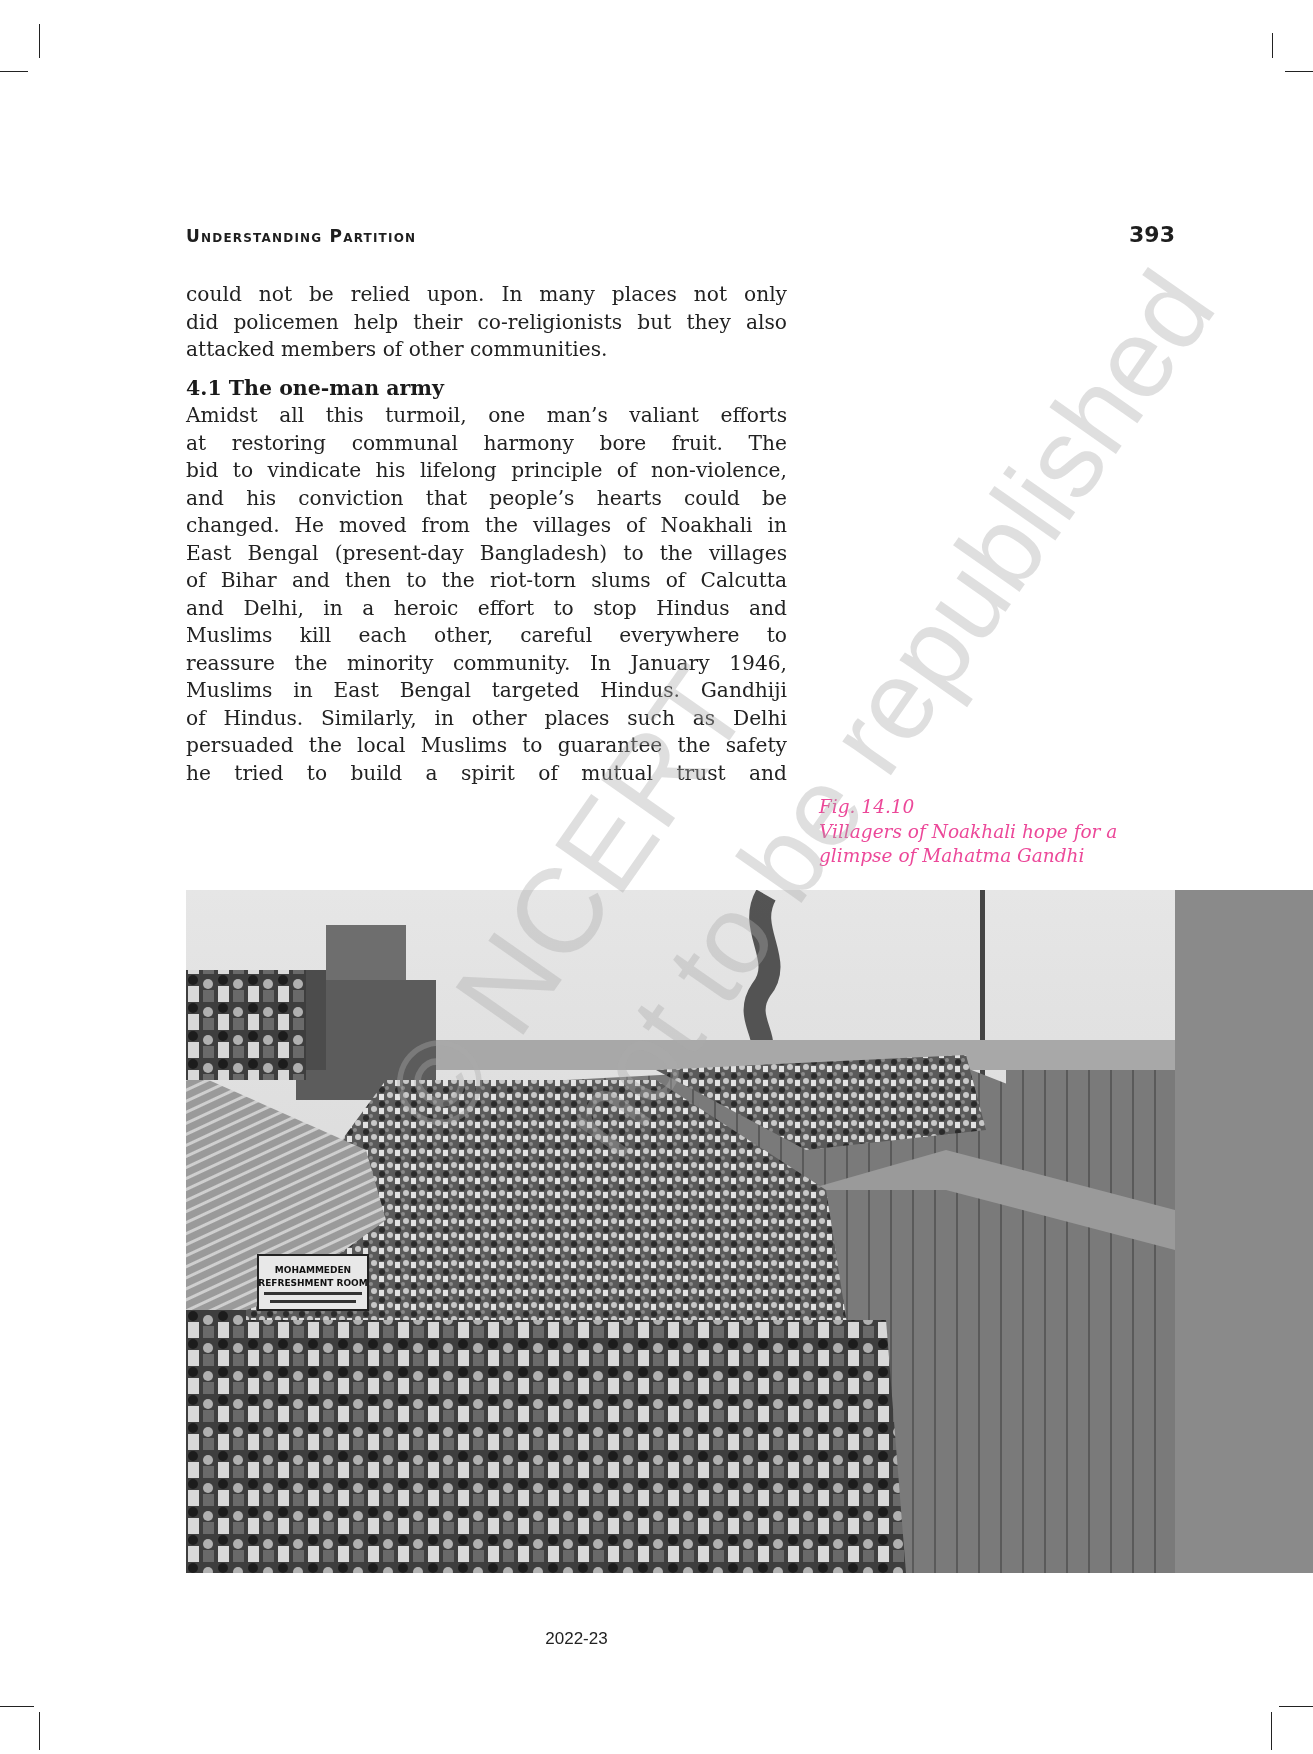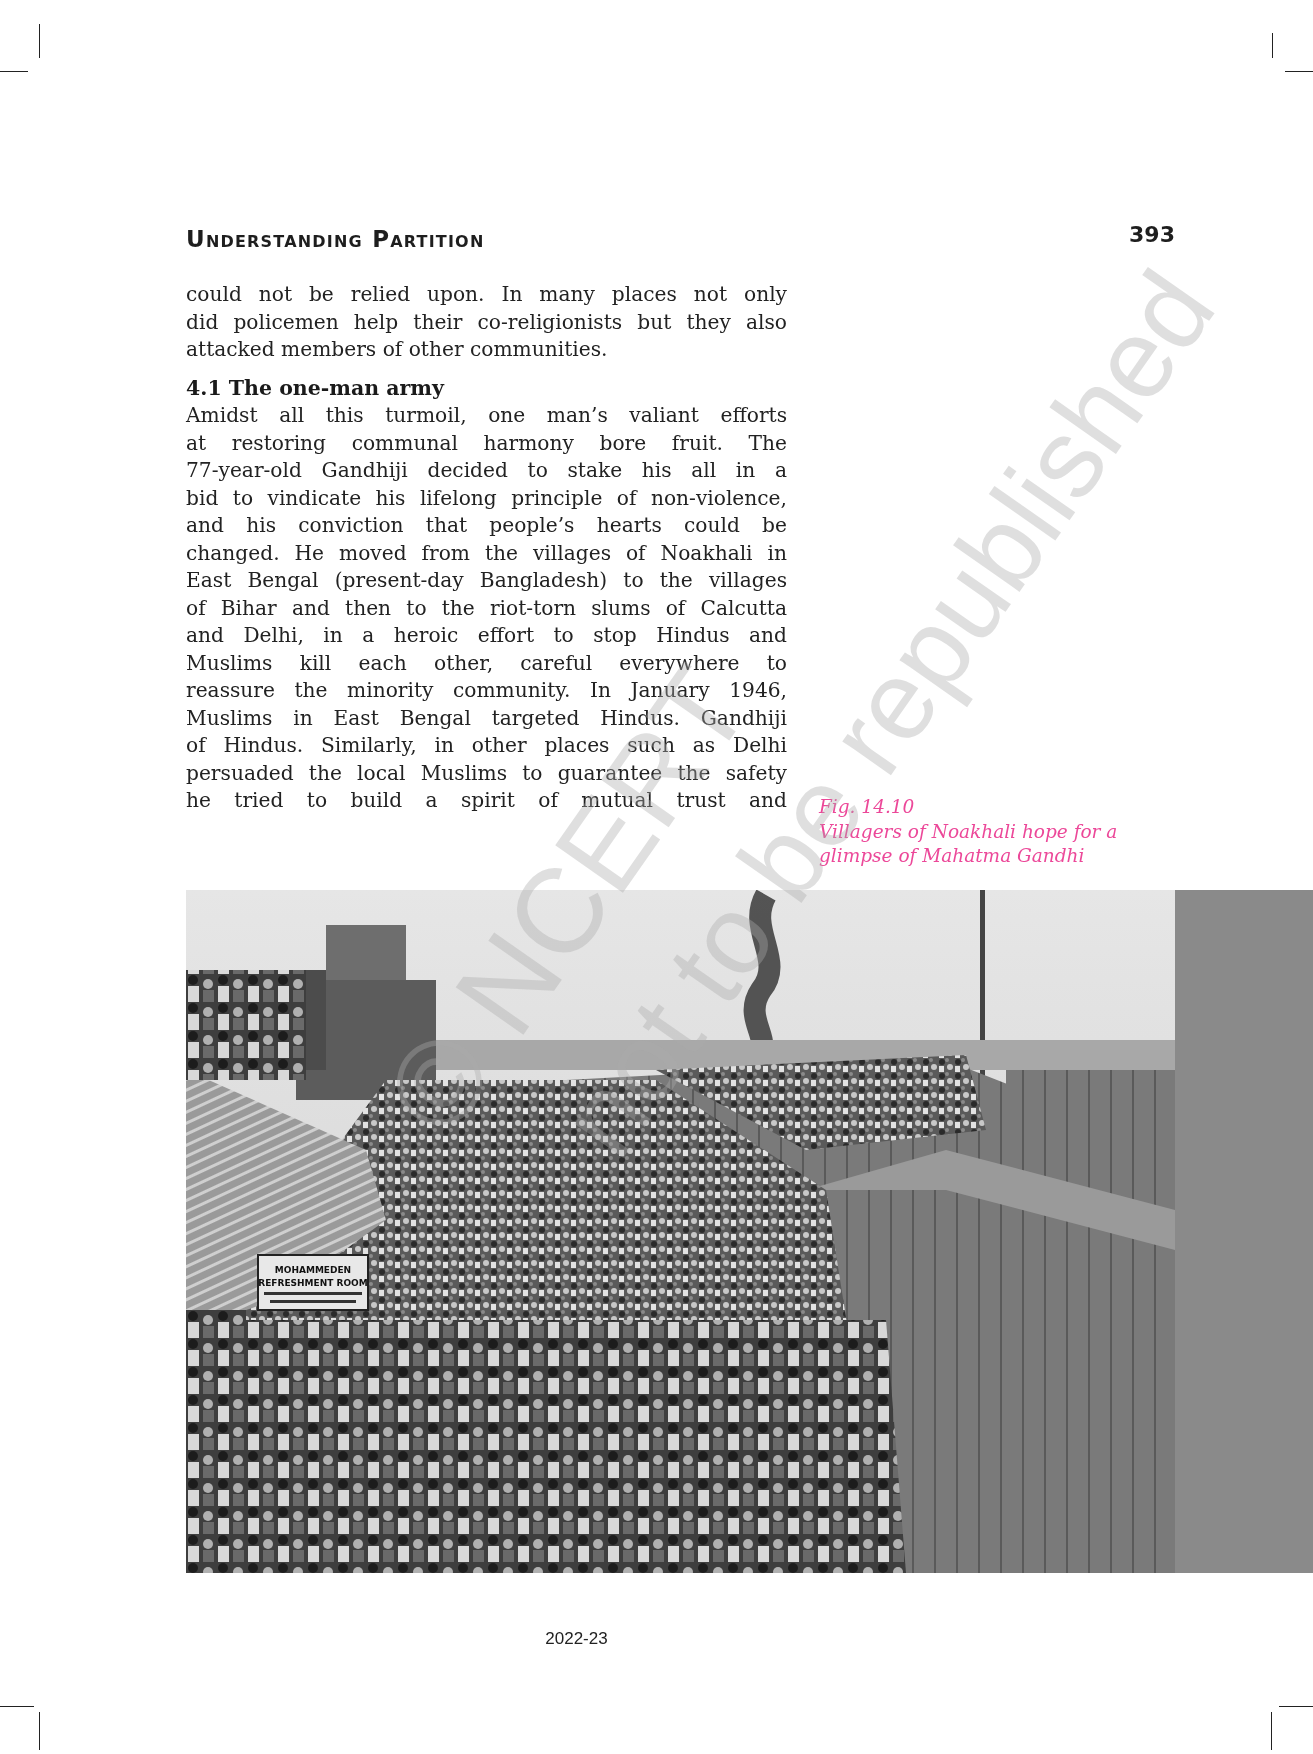--- a/index.html
+++ b/index.html
@@ -4,21 +4,21 @@
 <style>
   html, body { margin: 0; padding: 0; background: #ffffff; }
   body {
     width: 1313px; height: 1754px; position: relative; overflow: hidden;
     color: #1e1e1e;
   }
   .crop { position: absolute; background: #222; }
   .running-head {
     position: absolute; left: 186px; top: 226px;
     font-family: "DejaVu Sans", sans-serif; font-weight: bold;
-    font-size: 23px; letter-spacing: 1.2px; color: #1e1e1e;
+    font-size: 17px; letter-spacing: 1.2px; color: #1e1e1e;
     font-variant: small-caps;
   }
   .page-number {
     position: absolute; right: 138px; top: 222px;
     font-family: "DejaVu Sans", sans-serif; font-weight: bold;
     font-size: 22px; color: #1e1e1e;
   }
   .body-col {
     position: absolute; left: 186px; top: 281px; width: 601px;
     font-family: "DejaVu Serif", serif; font-size: 20.2px; line-height: 27.5px;
@@ -69,21 +69,20 @@
 <div class="body-col">
   <p>
     <span class="line">could not be relied upon. In many places not only</span>
     <span class="line">did policemen help their co-religionists but they also</span>
     <span class="line last">attacked members of other communities.</span>
   </p>
   <h3 class="section-heading">4.1 The one-man army</h3>
   <p>
     <span class="line">Amidst all this turmoil, one man’s valiant efforts</span>
     <span class="line">at restoring communal harmony bore fruit. The</span>
-    <span class="line">77-year-old Gandhiji decided to stake his all in a</span>
     <span class="line">bid to vindicate his lifelong principle of non-violence,</span>
     <span class="line">and his conviction that people’s hearts could be</span>
     <span class="line">changed. He moved from the villages of Noakhali in</span>
     <span class="line">East Bengal (present-day Bangladesh) to the villages</span>
     <span class="line">of Bihar and then to the riot-torn slums of Calcutta</span>
     <span class="line">and Delhi, in a heroic effort to stop Hindus and</span>
     <span class="line">Muslims kill each other, careful everywhere to</span>
     <span class="line">reassure the minority community. In January 1946,</span>
     <span class="line">Muslims in East Bengal targeted Hindus. Gandhiji</span>
     <span class="line">of Hindus. Similarly, in other places such as Delhi</span>

